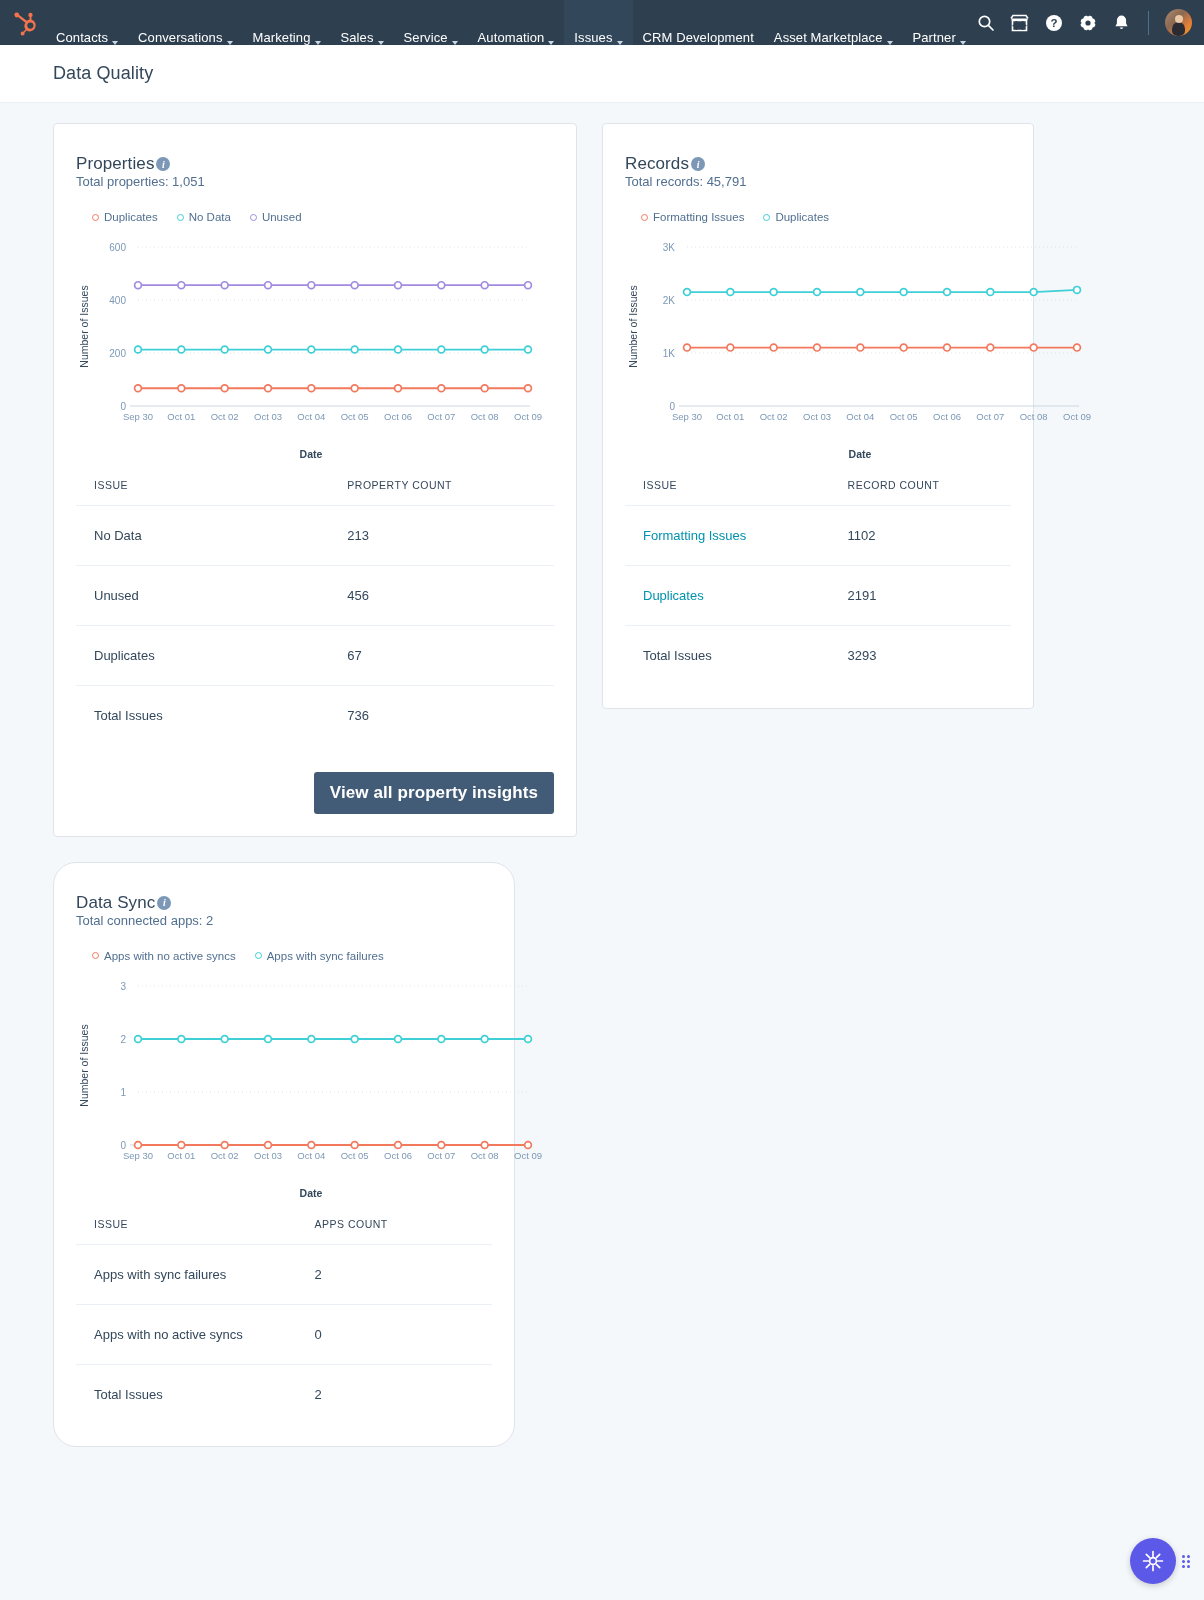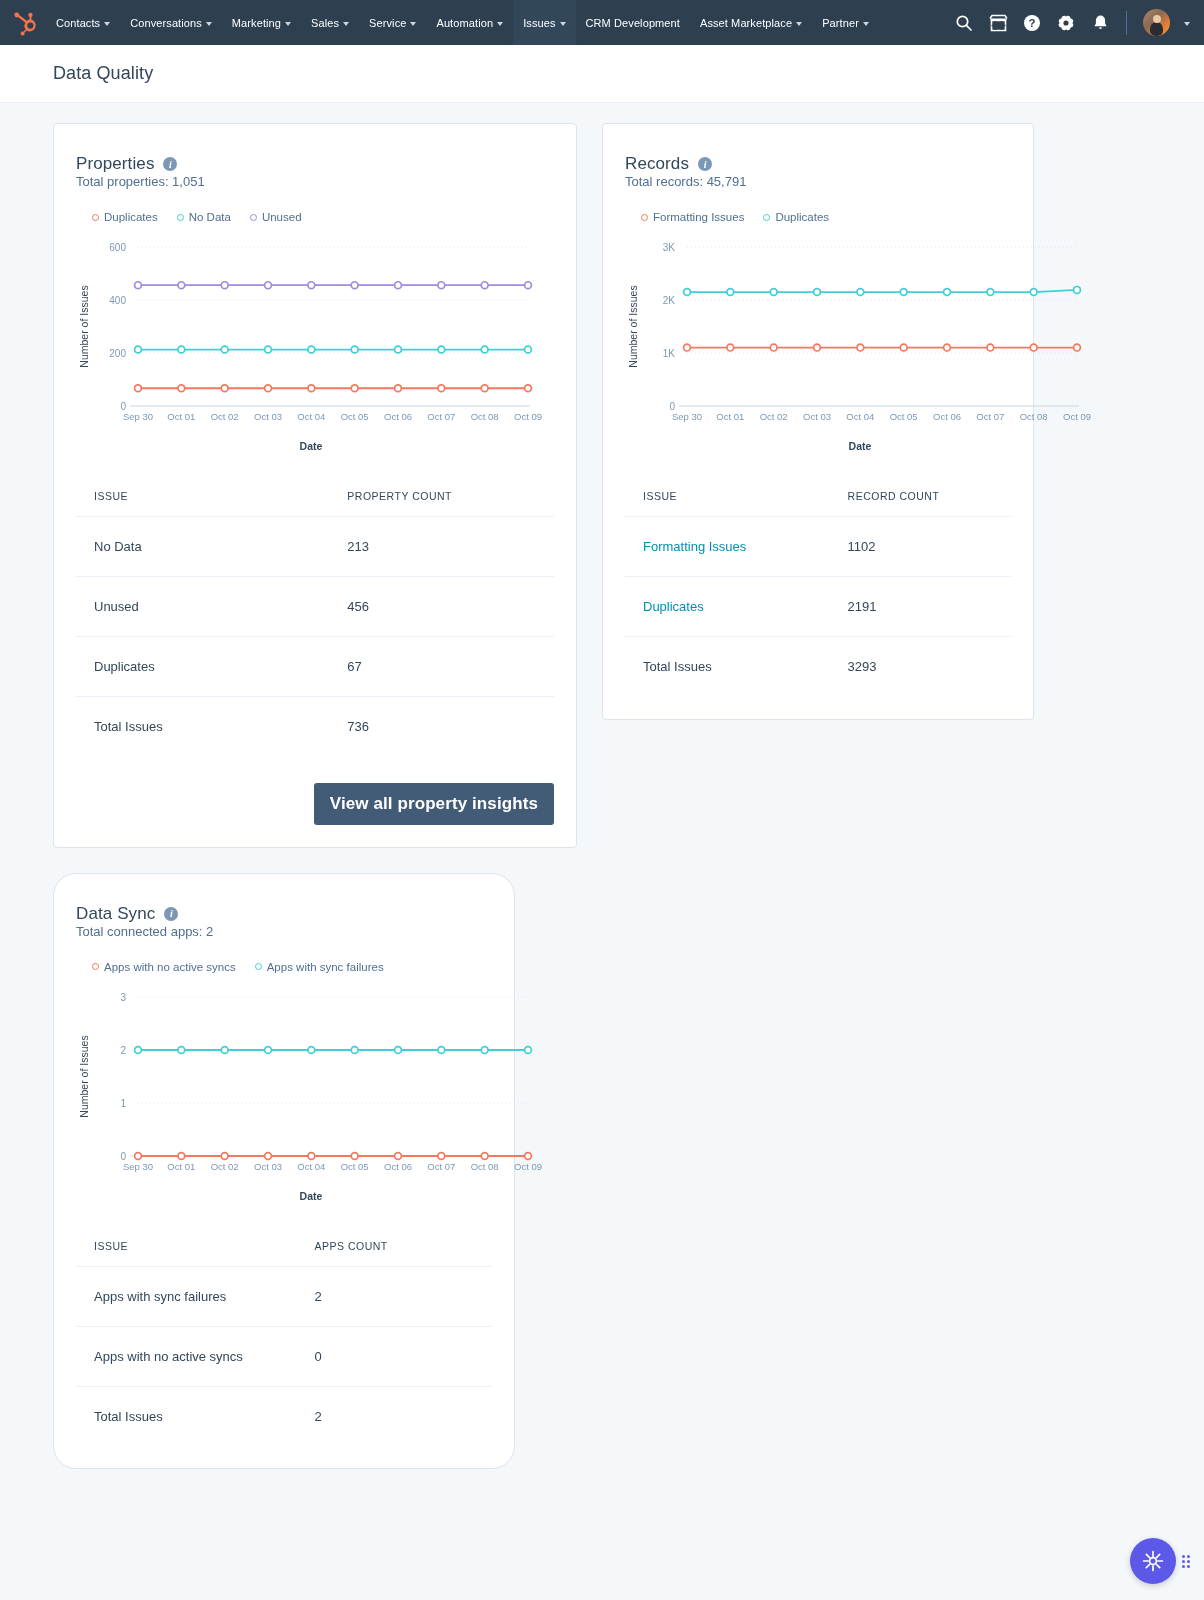--- a/index.html
+++ b/index.html
@@ -15,23 +15,23 @@
     height: 45px;
     background: #2e3f50;
     display: flex;
     align-items: center;
     padding: 0 14px 0 10px;
     position: relative;
   }
   .hs-logo { width: 30px; height: 30px; flex: 0 0 auto; display:flex; align-items:center; justify-content:center; }
   .nav-items { display: flex; align-items: stretch; height: 45px; margin-left: 6px; }
   .nav-item {
-    display: flex; align-items: center; gap: 4px;
+    display: flex; align-items: flex-end; gap: 4px;
     padding: 0 10px;
-    font-size: 11px;
+    font-size: 13px;
     color: #ffffff;
     letter-spacing: .1px;
     white-space: nowrap;
     cursor: pointer;
   }
   .nav-item.active { background: #33475b; }
   .caret {
     width: 0; height: 0;
     border-left: 3.5px solid transparent;
     border-right: 3.5px solid transparent;
@@ -84,21 +84,21 @@
     background: #ffffff;
     border: 1px solid #dfe3eb;
     border-radius: 4px;
     padding: 30px 22px 22px 22px;
     flex: 0 0 auto;
   }
   .card-properties { width: 524px; }
   .card-records    { width: 432px; }
   .card-datasync   { width: 462px; margin-top: 25px; border-radius: 23px; }
 
-  .card-title-row { display: flex; align-items: center; gap: 9px; }
+  .card-title-row { display: flex; align-items: center; gap: 2px; }
   .card-title {
     font-size: 17px;
     color: #33475b;
     font-weight: 500;
     letter-spacing: .1px;
   }
   .info-icon {
     width: 14px; height: 14px; border-radius: 50%;
     background: #7c98b6; color: #fff;
     font-size: 10px; font-weight: bold; font-style: italic;
@@ -117,25 +117,25 @@
   .legend-dot { width: 7px; height: 7px; border-radius: 50%; border: 1.6px solid #000; }
 
   
   .chart-wrap { position: relative; margin-top: 10px; }
   .chart-svg { display: block; }
   .axis-title {
     text-align: center;
     font-size: 10.5px;
     color: #33475b;
     font-weight: 600;
-    margin-top: 2px;
-  }
-
-  
-  .dq-table { width: 100%; border-collapse: collapse; margin-top: 38px; }
+    margin-top: 10px;
+  }
+
+  
+  .dq-table { width: 100%; border-collapse: collapse; margin-top: 19px; }
   .dq-table th {
     text-align: left;
     font-size: 10.5px;
     color: #33475b;
     font-weight: 400;
     letter-spacing: .5px;
     padding: 0 0 14px 18px;
     border-bottom: 1px solid #eaf0f6;
   }
   .dq-table td {

